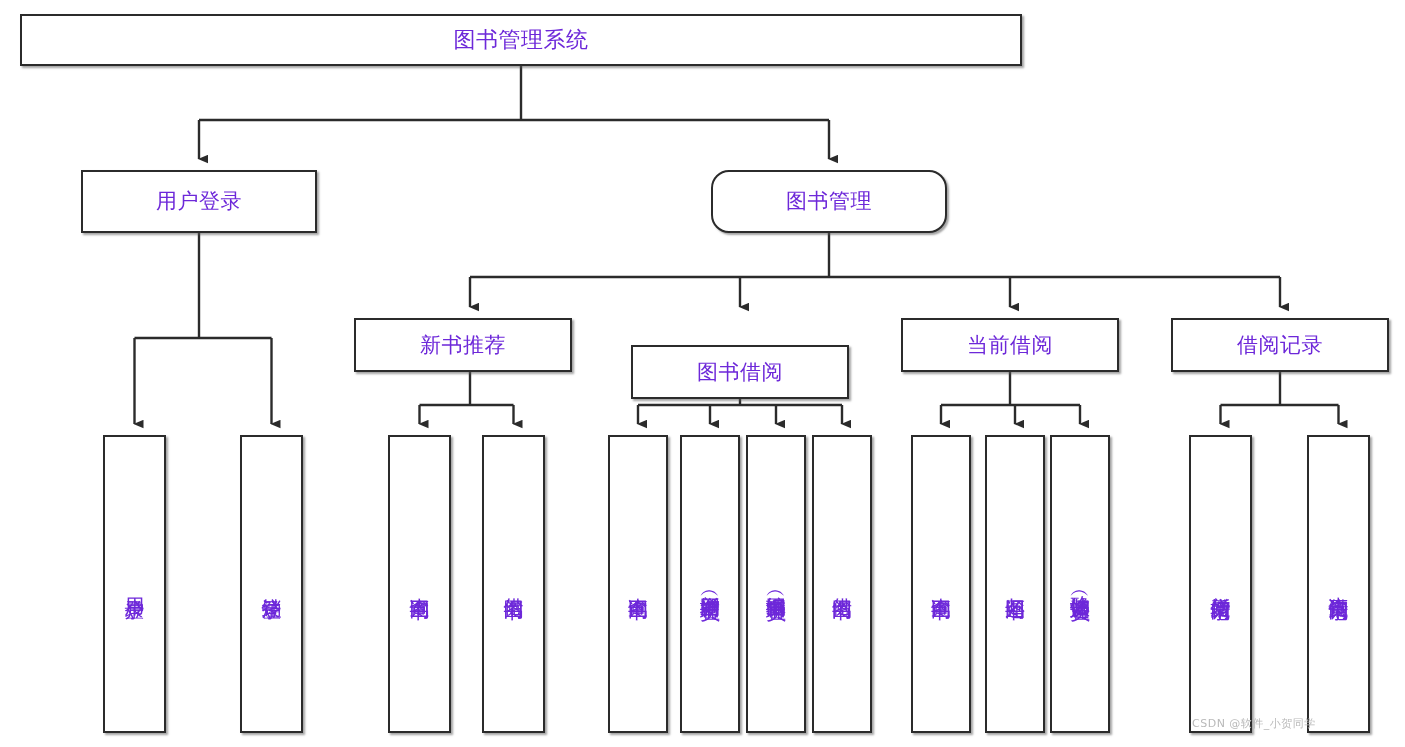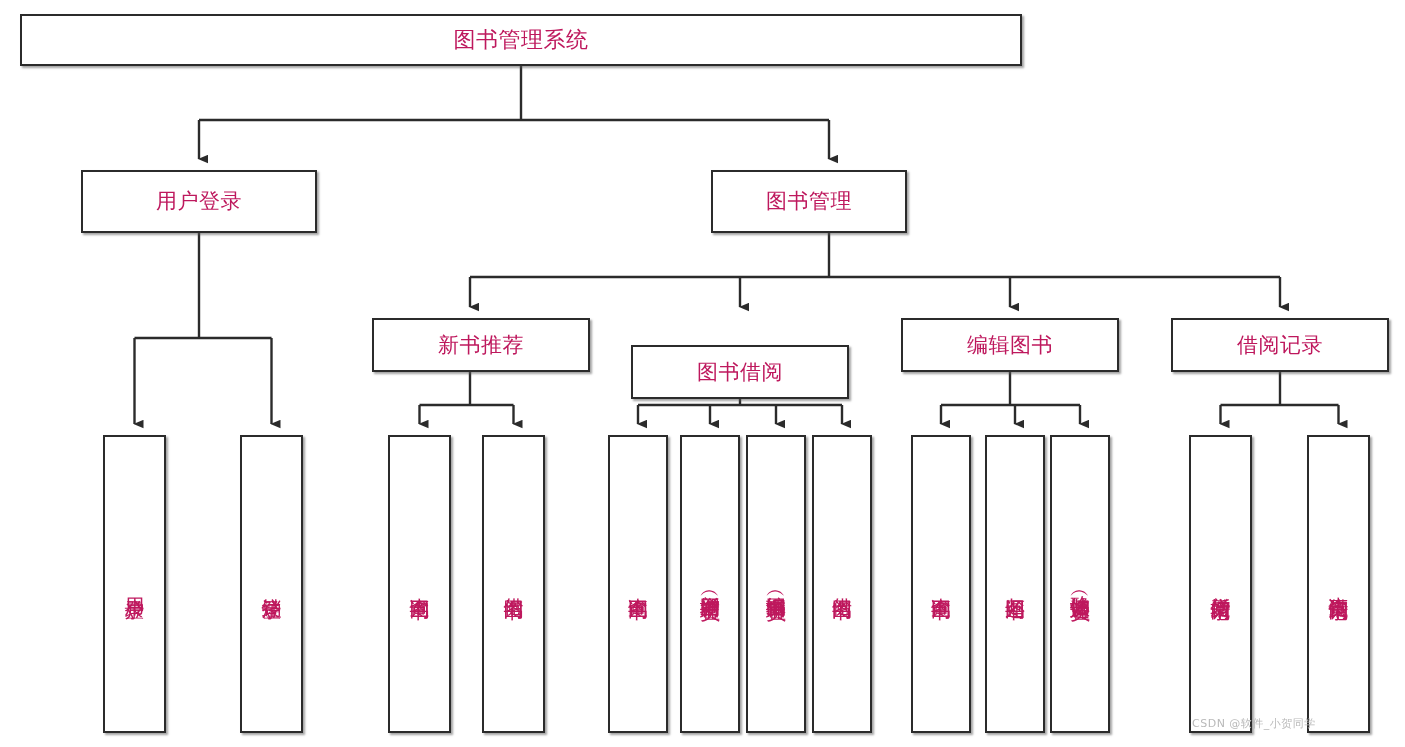--- a/index.html
+++ b/index.html
@@ -31,21 +31,21 @@
     position: absolute;
     box-sizing: border-box;
     background: #ffffff;
     border: 2px solid #2b2b2b;
     display: flex;
     align-items: center;
     justify-content: center;
     box-shadow: 2px 2px 2px rgba(90,90,90,0.55);
   }
   .node-label {
-    color: #be185d;
+    color: #6d28d9;
     font-size: 21px;
     line-height: 1.18;
     letter-spacing: 0.5px;
     white-space: nowrap;
   }
   .node-box.vertical .node-label {
     writing-mode: vertical-rl;
     text-orientation: upright;
     font-size: 20px;
     letter-spacing: 1px;
@@ -110,31 +110,31 @@
       </g>
   </svg>
 
   <div id="nodes-layer">
       <div class="node-box level-1" style="left: 20px; top: 14px; width: 1002px; height: 52px;">
         <div class="node-label">图书管理系统</div>
       </div>
       <div class="node-box level-2" style="left: 81px; top: 170px; width: 236px; height: 63px;">
         <div class="node-label">用户登录</div>
       </div>
-      <div class="node-box level-2" style="left: 711px; top: 170px; width: 196px; height: 63px;">
+      <div class="node-box level-2" style="left: 711px; top: 170px; width: 236px; height: 63px; border-radius: 18px;">
         <div class="node-label">图书管理</div>
       </div>
-      <div class="node-box level-3" style="left: 372px; top: 318px; width: 218px; height: 54px;">
+      <div class="node-box level-3" style="left: 354px; top: 318px; width: 218px; height: 54px;">
         <div class="node-label">新书推荐</div>
       </div>
       <div class="node-box level-3" style="left: 631px; top: 318px; width: 218px; height: 54px; margin-top: 27px;">
         <div class="node-label">图书借阅</div>
       </div>
       <div class="node-box level-3" style="left: 901px; top: 318px; width: 218px; height: 54px;">
-        <div class="node-label">编辑图书</div>
+        <div class="node-label">当前借阅</div>
       </div>
       <div class="node-box level-3" style="left: 1171px; top: 318px; width: 218px; height: 54px;">
         <div class="node-label">借阅记录</div>
       </div>
       <div class="node-box level-4 vertical" style="left: 103px; top: 435px; width: 63px; height: 298px;">
         <div class="node-label">用户登录</div>
       </div>
       <div class="node-box level-4 vertical" style="left: 240px; top: 435px; width: 63px; height: 298px;">
         <div class="node-label">注销登录</div>
       </div>

